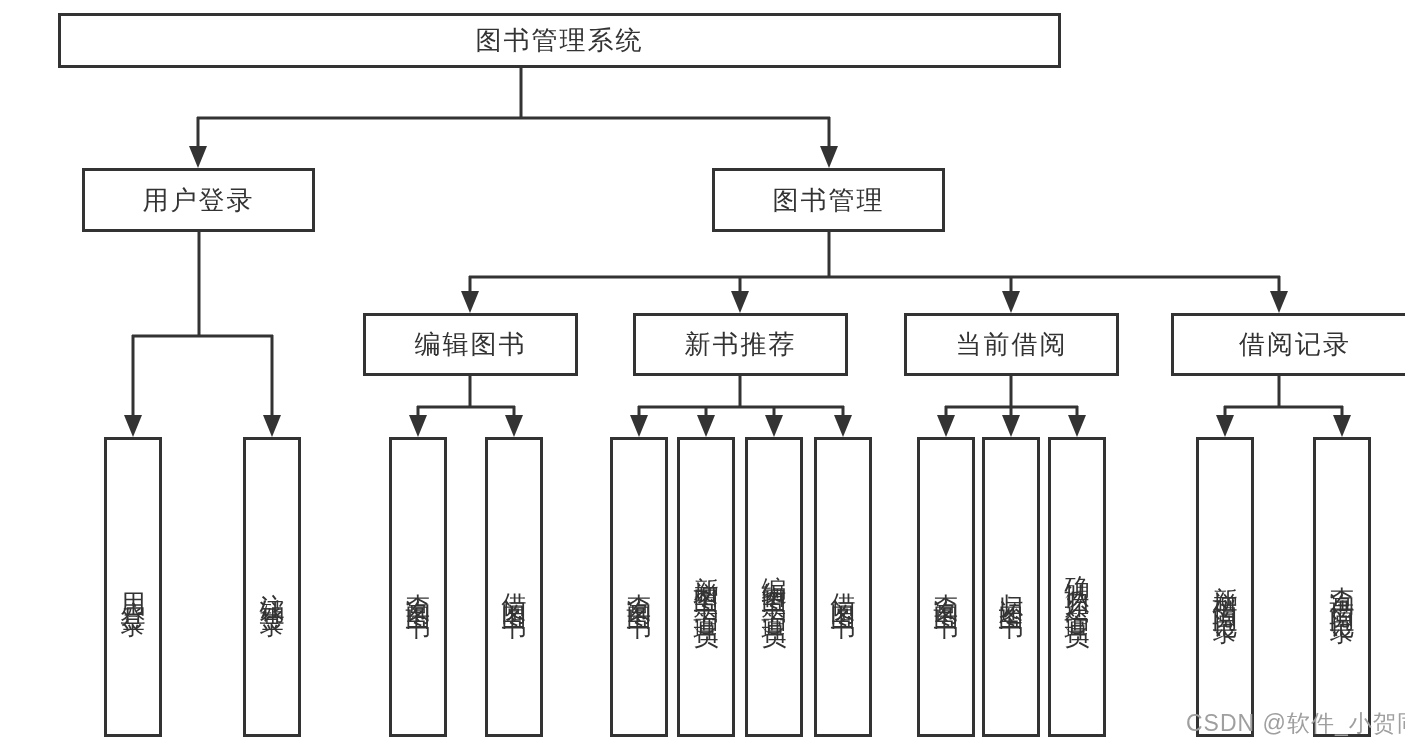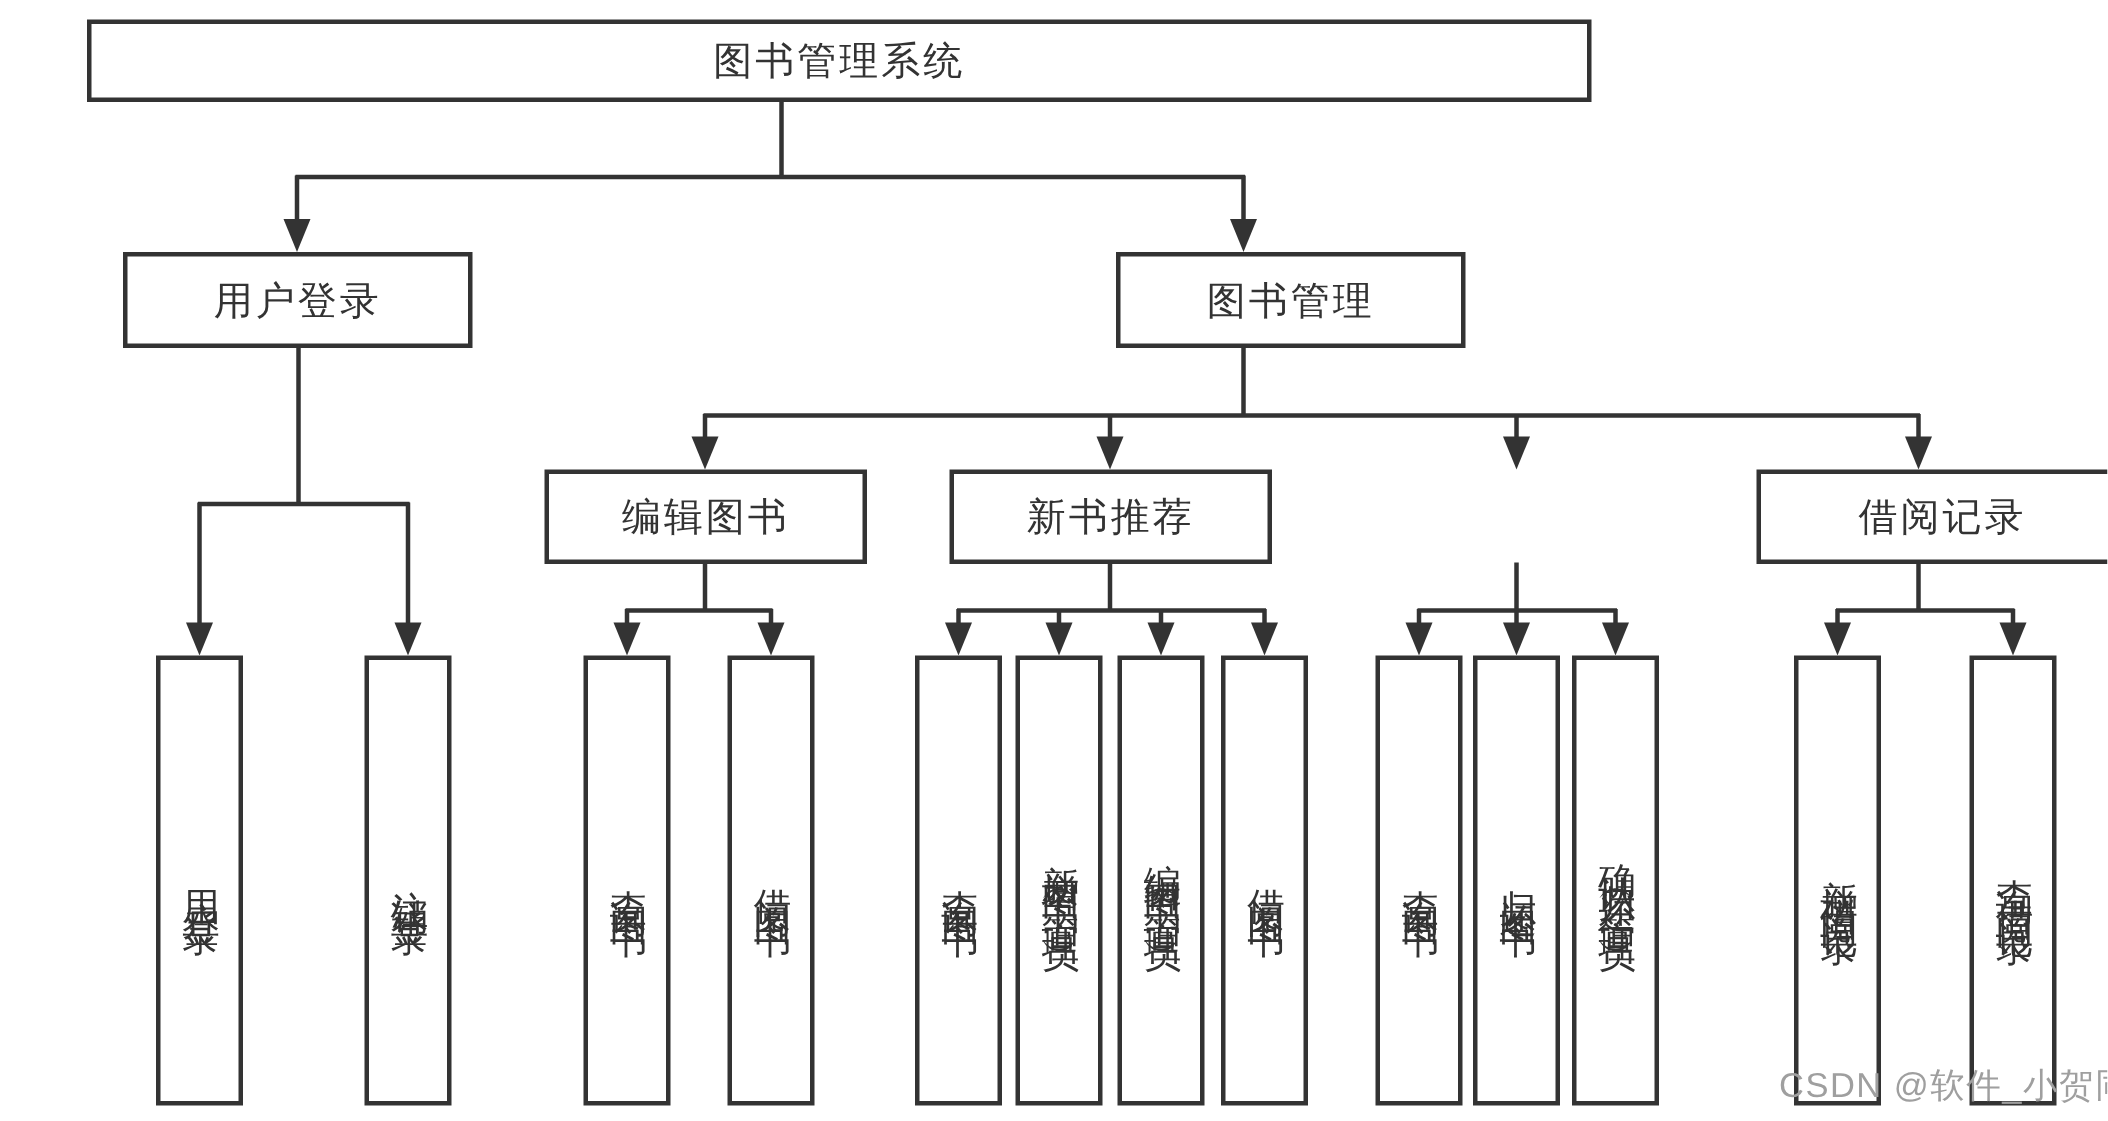--- a/index.html
+++ b/index.html
@@ -131,24 +131,25 @@
       <polygon points="1002,415 1020,415 1011,437"></polygon>
       <polygon points="1068,415 1086,415 1077,437"></polygon>
       <polygon points="1216,415 1234,415 1225,437"></polygon>
       <polygon points="1333,415 1351,415 1342,437"></polygon>
     </g>
   </svg>
 
   <div class="node h-label root-box">图书管理系统</div>
 
   <div class="node h-label lvl2-box" style="left:82px; width:233px;">用户登录</div>
-  <div class="node h-label lvl2-box" style="left:712px; width:233px;margin-left:32px;">图书管理</div>
+  <div class="node h-label lvl2-box" style="left:712px; width:233px;">图书管理</div>
 
   <div class="node h-label lvl3-box" style="left:363px;">编辑图书</div>
   <div class="node h-label lvl3-box" style="left:633px;">新书推荐</div>
+  <div class="node h-label lvl3-box" style="left:904px;">当前借阅</div>
   <div class="node h-label lvl3-box" style="left:1171px; width:248px;">借阅记录</div>
 
   <div class="node leaf" style="left:104px;">
     <span class="vlabel">用户登录</span>
   </div>
   <div class="node leaf" style="left:243px;">
     <span class="vlabel">注销登录</span>
   </div>
 
   <div class="node leaf" style="left:389px;">

